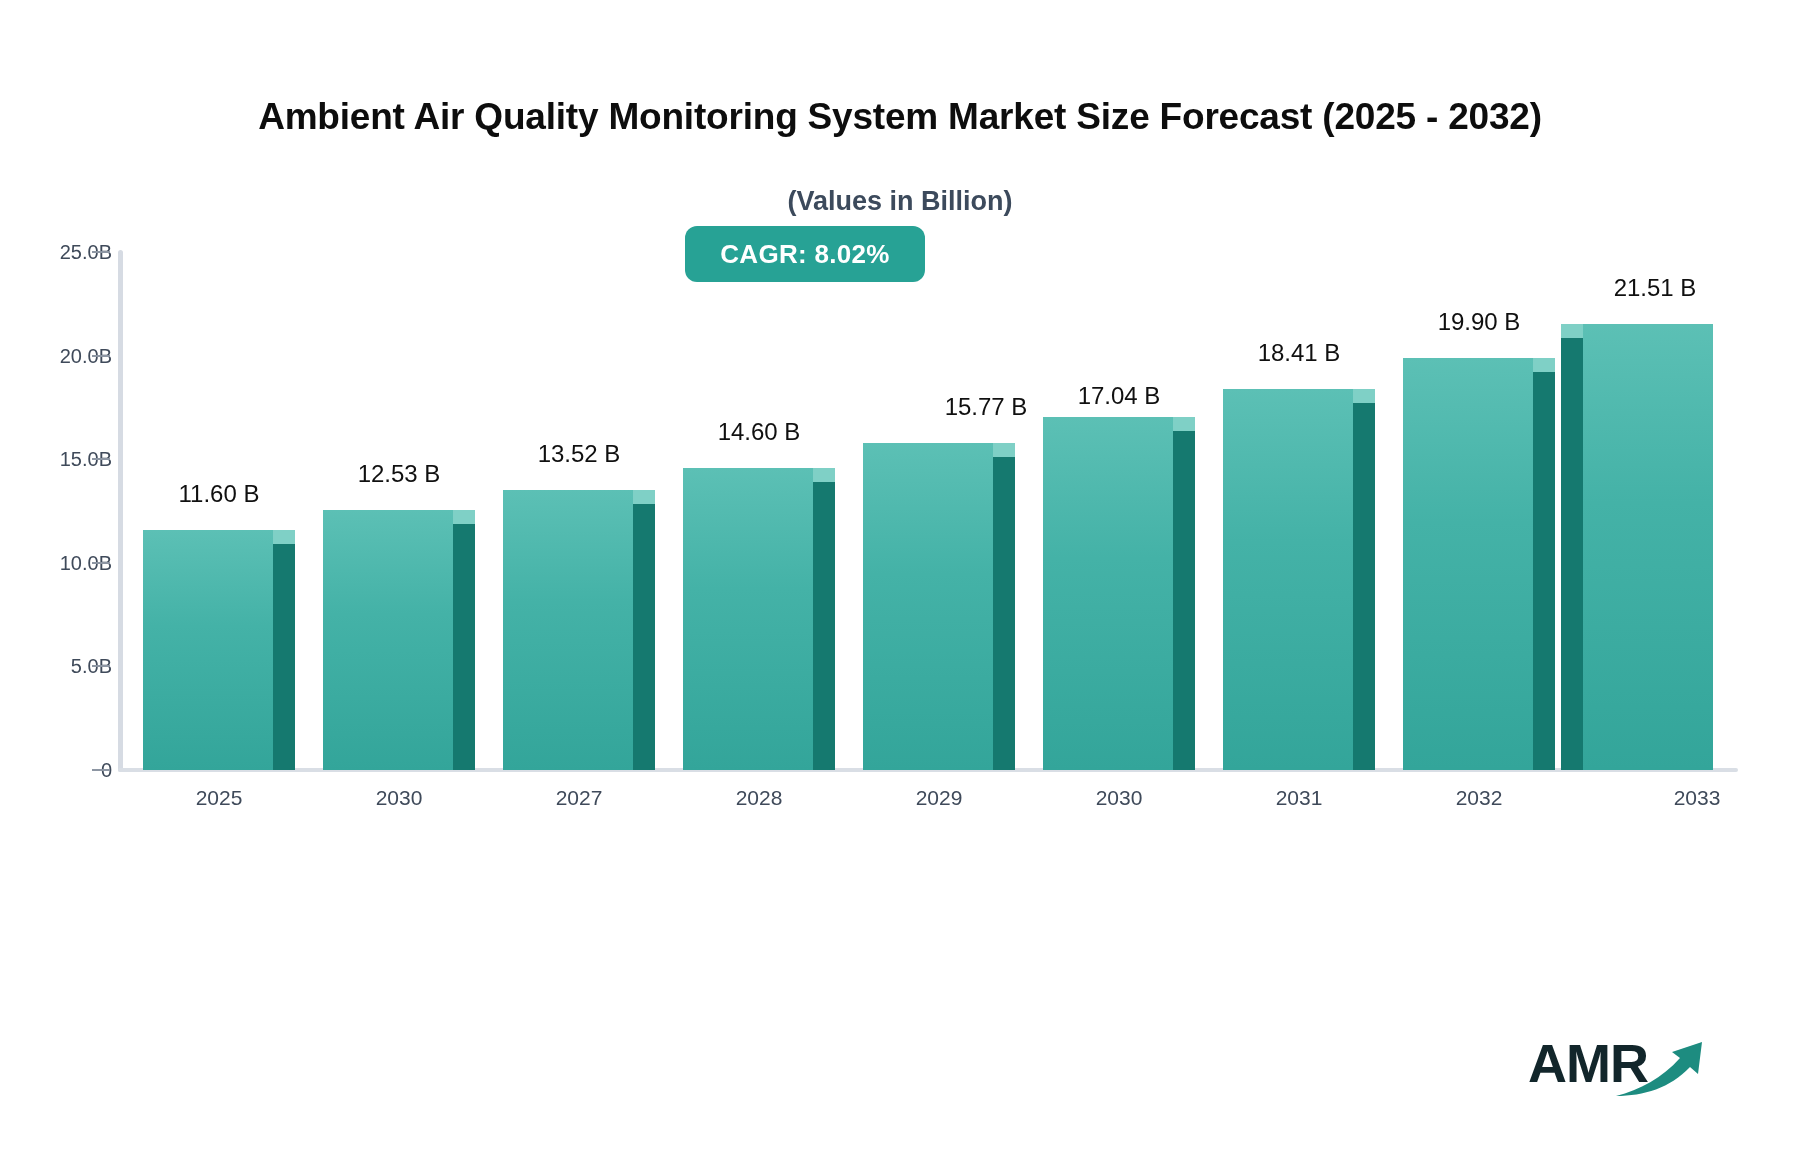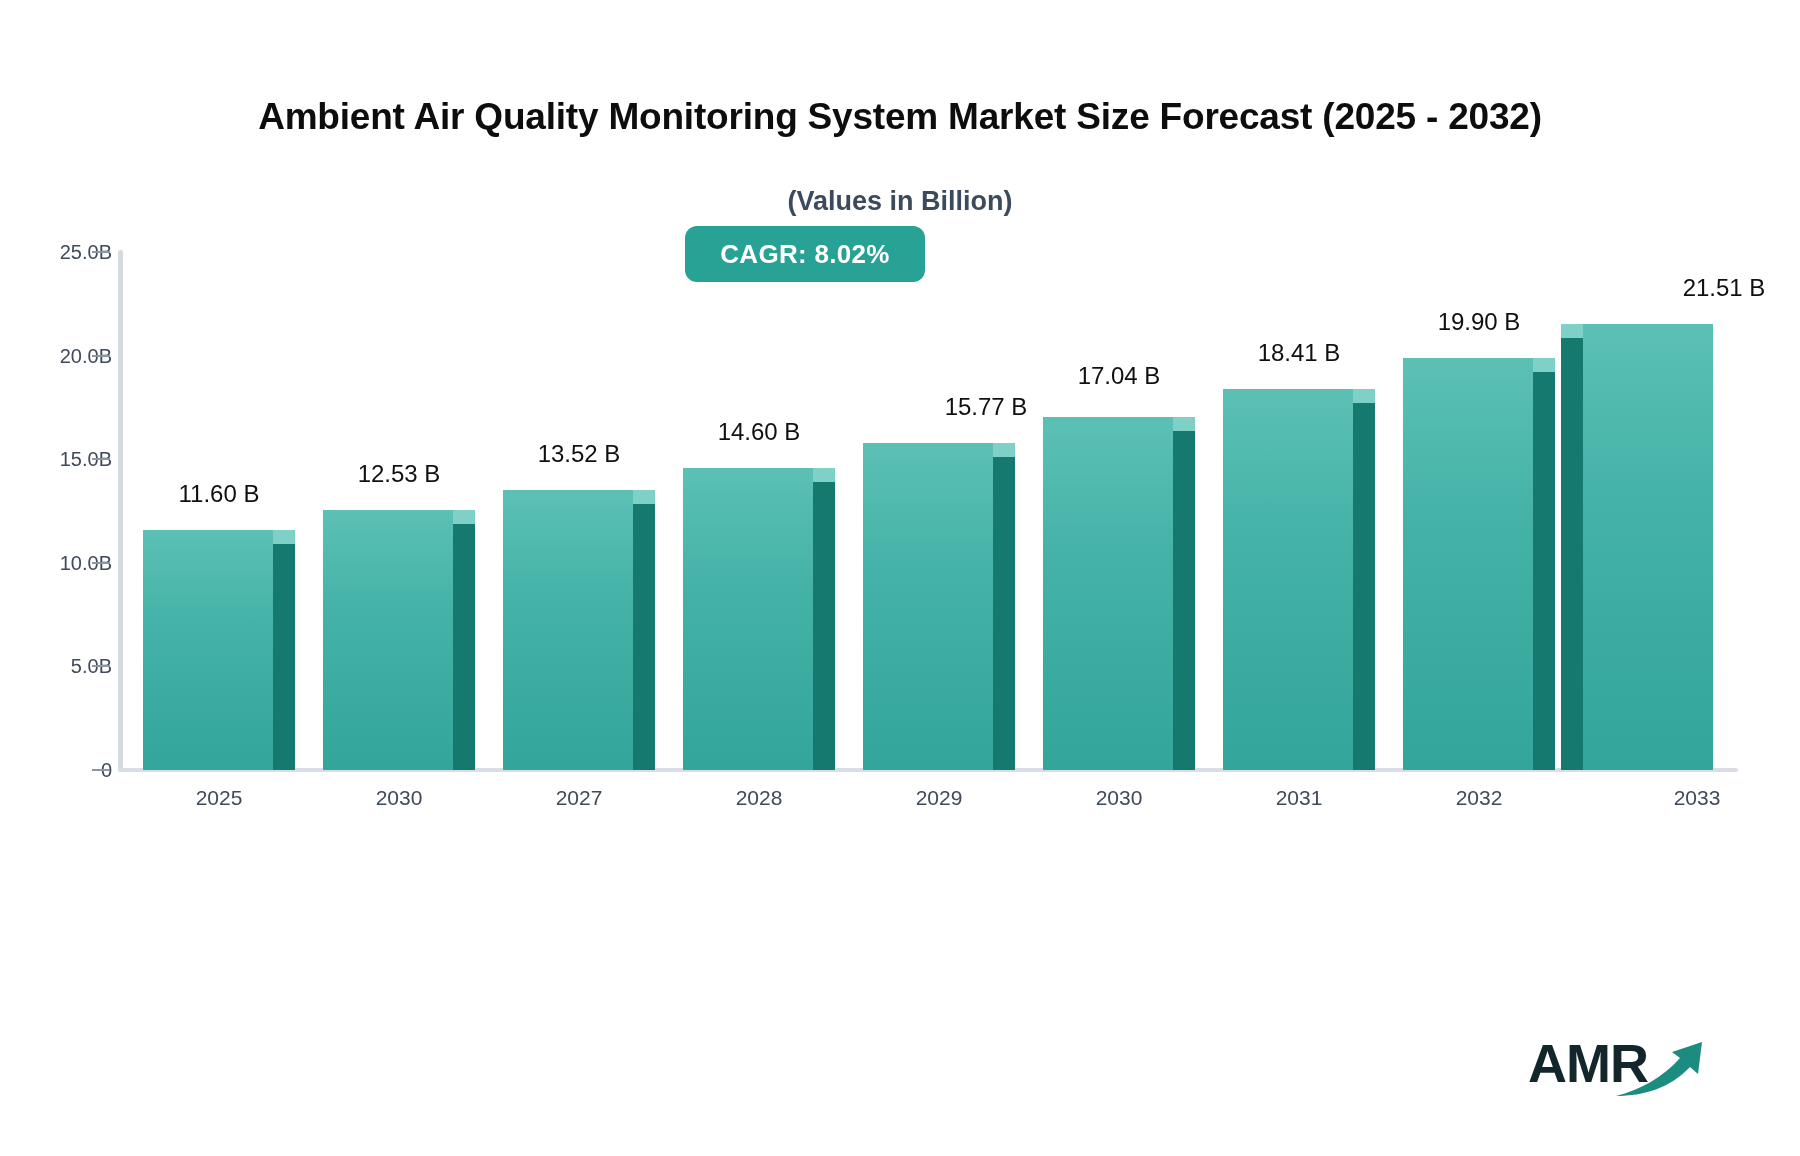--- a/index.html
+++ b/index.html
@@ -239,39 +239,39 @@
         <div class="bar-front" style="height: 326.754px;"></div>
         <div class="bar-side right" style="height: 312.754px;"></div>
         <div class="bar-top right" style="bottom: 312.754px;"></div>
       </div>
       <div class="bar-label" style="left: 868px; bottom: 348.754px;">15.77 B</div>
       <div class="bar-group" style="left: 925px; width: 130px; height: 353.069px;">
         <div class="bar-front" style="height: 353.069px;"></div>
         <div class="bar-side right" style="height: 339.069px;"></div>
         <div class="bar-top right" style="bottom: 339.069px;"></div>
       </div>
-      <div class="bar-label" style="left: 1001px; bottom: 380px;">17.04 B</div>
+      <div class="bar-label" style="left: 1001px; bottom: 360px;">17.04 B</div>
       <div class="bar-group" style="left: 1105px; width: 130px; height: 381.455px;">
         <div class="bar-front" style="height: 381.455px;"></div>
         <div class="bar-side right" style="height: 367.455px;"></div>
         <div class="bar-top right" style="bottom: 367.455px;"></div>
       </div>
       <div class="bar-label" style="left: 1181px; bottom: 403.455px;">18.41 B</div>
       <div class="bar-group" style="left: 1285px; width: 130px; height: 412.328px;">
         <div class="bar-front" style="height: 412.328px;"></div>
         <div class="bar-side right" style="height: 398.328px;"></div>
         <div class="bar-top right" style="bottom: 398.328px;"></div>
       </div>
       <div class="bar-label" style="left: 1361px; bottom: 434.328px;">19.90 B</div>
       <div class="bar-group" style="left: 1465px; width: 130px; height: 445.687px;">
         <div class="bar-front" style="height: 445.687px;"></div>
         <div class="bar-side left" style="height: 431.687px;"></div>
         <div class="bar-top left" style="bottom: 431.687px;"></div>
       </div>
-      <div class="bar-label" style="left: 1606px; bottom: 467.687px; margin-top: 46px;">21.51 B</div>
+      <div class="bar-label" style="left: 1537px; bottom: 467.687px; margin-top: 46px;">21.51 B</div>
     </div>
   <div id="xaxis">
       <div class="xtick" style="left: 219px;">2025</div>
       <div class="xtick" style="left: 399px;">2030</div>
       <div class="xtick" style="left: 579px;">2027</div>
       <div class="xtick" style="left: 759px;">2028</div>
       <div class="xtick" style="left: 939px;">2029</div>
       <div class="xtick" style="left: 1119px;">2030</div>
       <div class="xtick" style="left: 1299px;">2031</div>
       <div class="xtick" style="left: 1479px;">2032</div>

